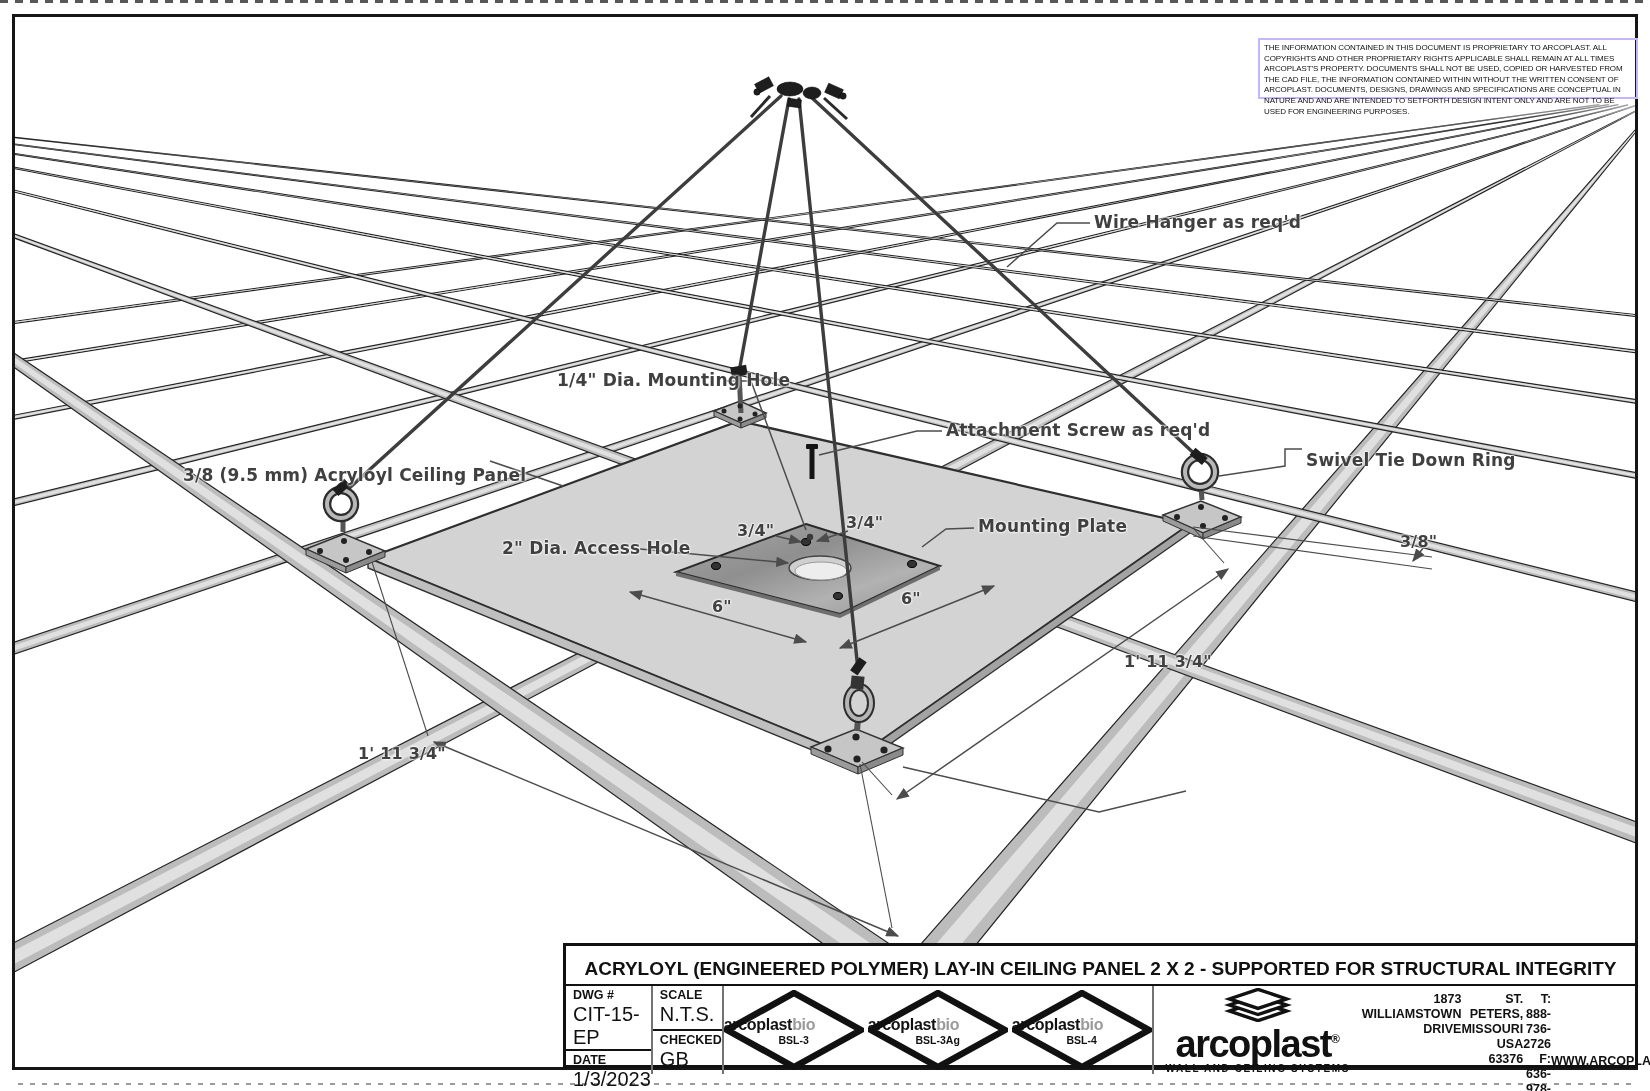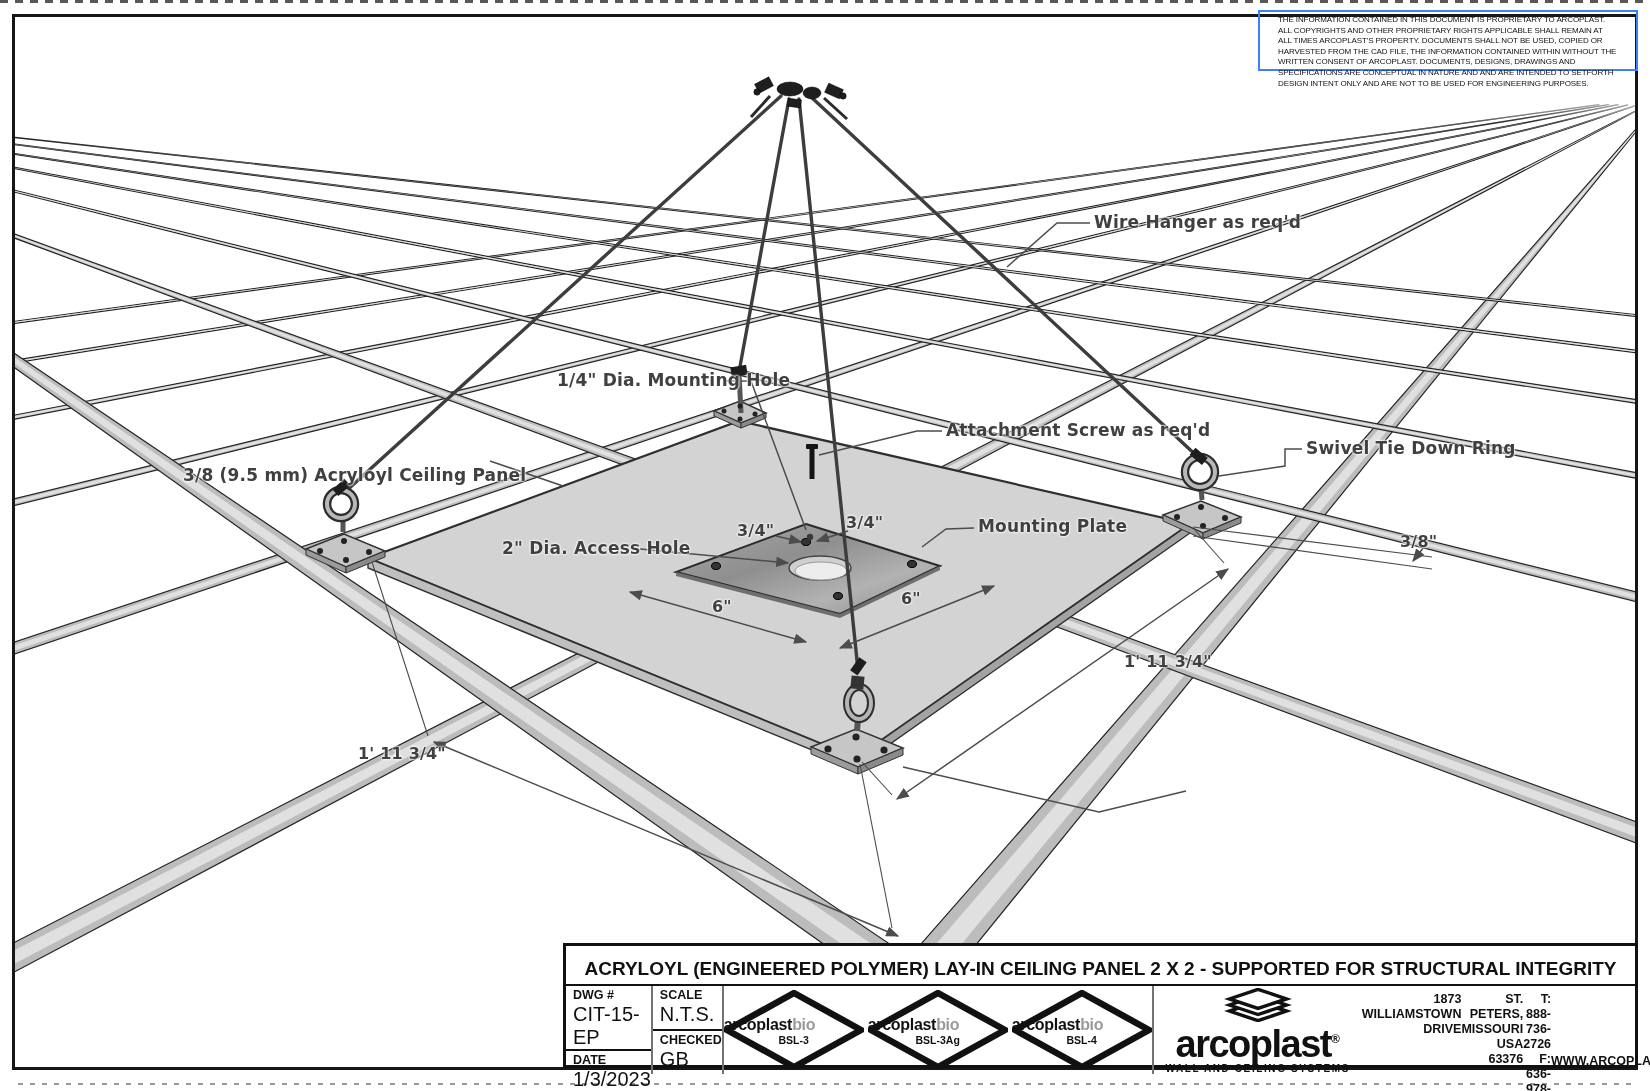--- a/index.html
+++ b/index.html
@@ -18,22 +18,22 @@
   #horizon-fade{position:absolute;left:15px;top:86px;width:1620px;height:36px;
     background:linear-gradient(#ffffff 15%,rgba(255,255,255,0));}
   #overlay-svg{position:absolute;left:0;top:0;width:1650px;height:1091px;}
   
   .lbl{position:absolute;color:#404040;font-family:"DejaVu Sans",sans-serif;font-size:17px;
     letter-spacing:.2px;white-space:nowrap;
     text-shadow:0 0 2px #fff,0 0 2px #fff,0 0 3px #fff;font-weight:bold;}
   .dim{font-size:16px;}
   #attach-note{line-height:23.5px;}
   
-  #disclaimer{position:absolute;left:1258px;top:10px;width:380px;height:61px;box-sizing:border-box;
-    border:2px solid #3b82f6;padding:3px 18px;font-size:8px;line-height:10.6px;color:#111;
+  #disclaimer{position:absolute;left:1258px;top:38px;width:380px;height:61px;box-sizing:border-box;
+    border:2px solid #c4b5fd;padding:3px 4px;font-size:8px;line-height:10.6px;color:#111;
     font-family:"Liberation Sans",sans-serif;letter-spacing:-0.1px;}
   
   #title-block{position:absolute;left:563px;top:943px;width:1075px;height:125px;box-sizing:border-box;
     border:3px solid #111;background:#fff;color:#111;}
   #tb-title{height:30px;line-height:30px;border-bottom:2px solid #111;font-weight:bold;
     font-size:19px;text-align:center;white-space:nowrap;margin-top:8px;}
   #tb-body{display:flex;height:88px;}
   .tb-col{box-sizing:border-box;border-right:2px solid #737373;display:flex;flex-direction:column;}
   .tb-colA{width:105px;} .tb-colB{width:100px;}
   .tb-cell{box-sizing:border-box;padding:2px 0 0 7px;flex:1;}
@@ -265,21 +265,21 @@
         <line x1="1194" y1="529" x2="1224" y2="563"></line>
         <line x1="1193" y1="527" x2="1432" y2="557"></line>
         <line x1="1193" y1="536" x2="1432" y2="569"></line>
       </g>
     </g>
   </svg>
 
   <div class="lbl" style="left:1094px;top:212px">Wire Hanger as req'd</div>
   <div class="lbl" style="left:557px;top:370px">1/4" Dia. Mounting Hole</div>
   <div class="lbl" style="left:946px;top:420px">Attachment Screw as req'd</div>
-  <div class="lbl" style="left:1306px;top:438px">Swivel Tie Down Ring</div>
+  <div class="lbl" style="left:1306px;top:450px">Swivel Tie Down Ring</div>
   <div class="lbl" style="left:183px;top:465px">3/8 (9.5 mm) Acryloyl Ceiling Panel</div>
   <div class="lbl" style="left:502px;top:538px">2" Dia. Access Hole</div>
   <div class="lbl" style="left:978px;top:516px">Mounting Plate</div>
   <div class="lbl dim" style="left:737px;top:521px">3/4"</div>
   <div class="lbl dim" style="left:846px;top:513px">3/4"</div>
   <div class="lbl dim" style="left:712px;top:597px">6"</div>
   <div class="lbl dim" style="left:901px;top:589px">6"</div>
   <div class="lbl dim" style="left:1400px;top:532px">3/8"</div>
   <div class="lbl dim" style="left:358px;top:744px">1' 11 3/4"</div>
   <div class="lbl dim" style="left:1124px;top:652px">1' 11 3/4"</div>

